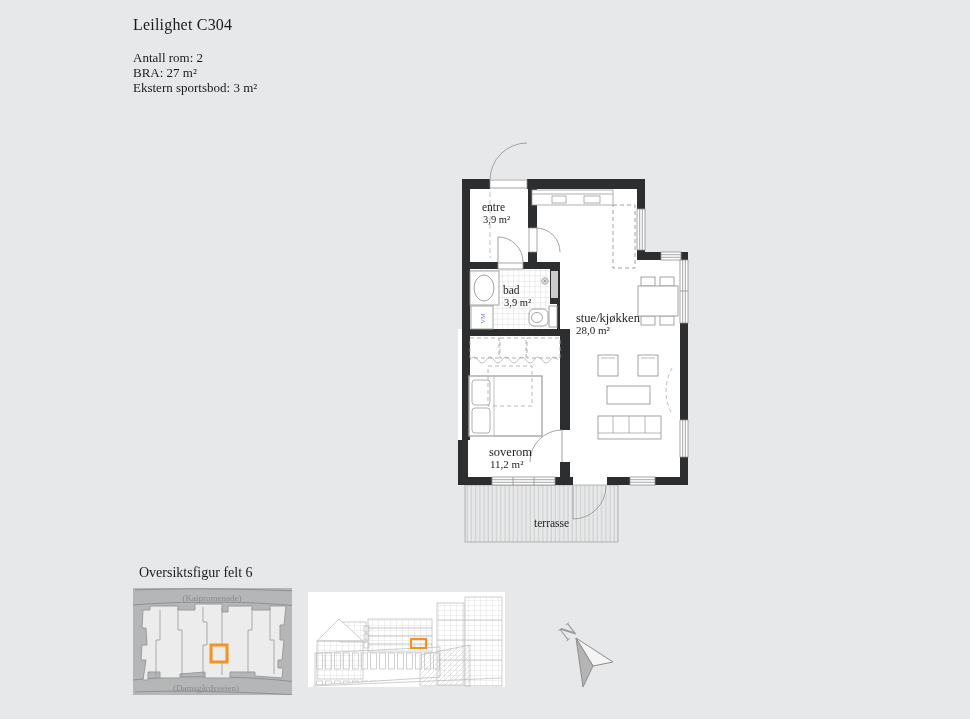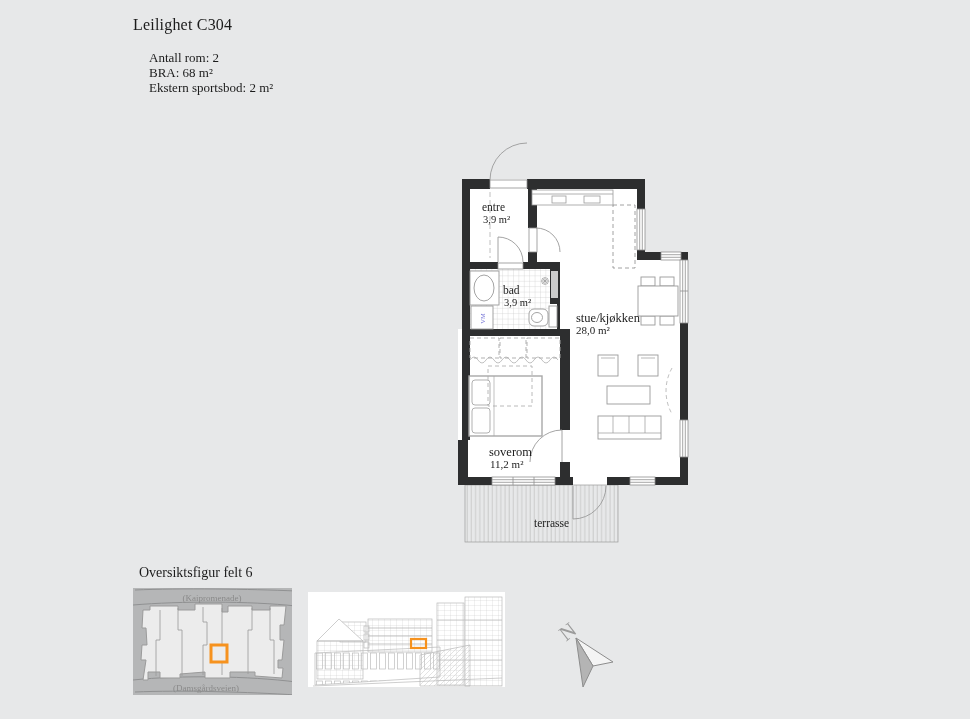--- a/index.html
+++ b/index.html
@@ -4,32 +4,32 @@
 <style>
   html,body{margin:0;padding:0;}
   body{
     width:970px;height:719px;position:relative;overflow:hidden;
     background:#e7e8e9;
     font-family:"Liberation Serif", serif;
     color:#1b1b1b;
   }
   .abs{position:absolute;}
   #title{left:133px;top:16px;font-size:16px;letter-spacing:.2px;}
-  #details{left:149px;top:50px;font-size:13px;line-height:15px;}
+  #details{left:133px;top:50px;font-size:13px;line-height:15px;}
   #ov-heading{left:139px;top:565px;font-size:14px;}
   svg text{font-family:"Liberation Serif", serif;}
 </style>
 </head>
 <body>
 
 <div class="abs" id="title">Leilighet C304</div>
 <div class="abs" id="details">
   <div>Antall rom: 2</div>
-  <div>BRA: 68 m²</div>
-  <div>Ekstern sportsbod: 2 m²</div>
+  <div>BRA: 27 m²</div>
+  <div>Ekstern sportsbod: 3 m²</div>
 </div>
 
 <div class="abs" id="ov-heading">Oversiktsfigur felt 6</div>
 
 <svg class="abs" style="left:0;top:0" width="970" height="719" viewBox="0 0 970 719">
   <defs>
     <pattern id="tiles" width="5.4" height="5.4" patternUnits="userSpaceOnUse">
       <path d="M5.4 0 L0 0 0 5.4" fill="none" stroke="#c6c6c6" stroke-width="0.6"></path>
     </pattern>
     <pattern id="deck" width="4.2" height="8" patternUnits="userSpaceOnUse">

